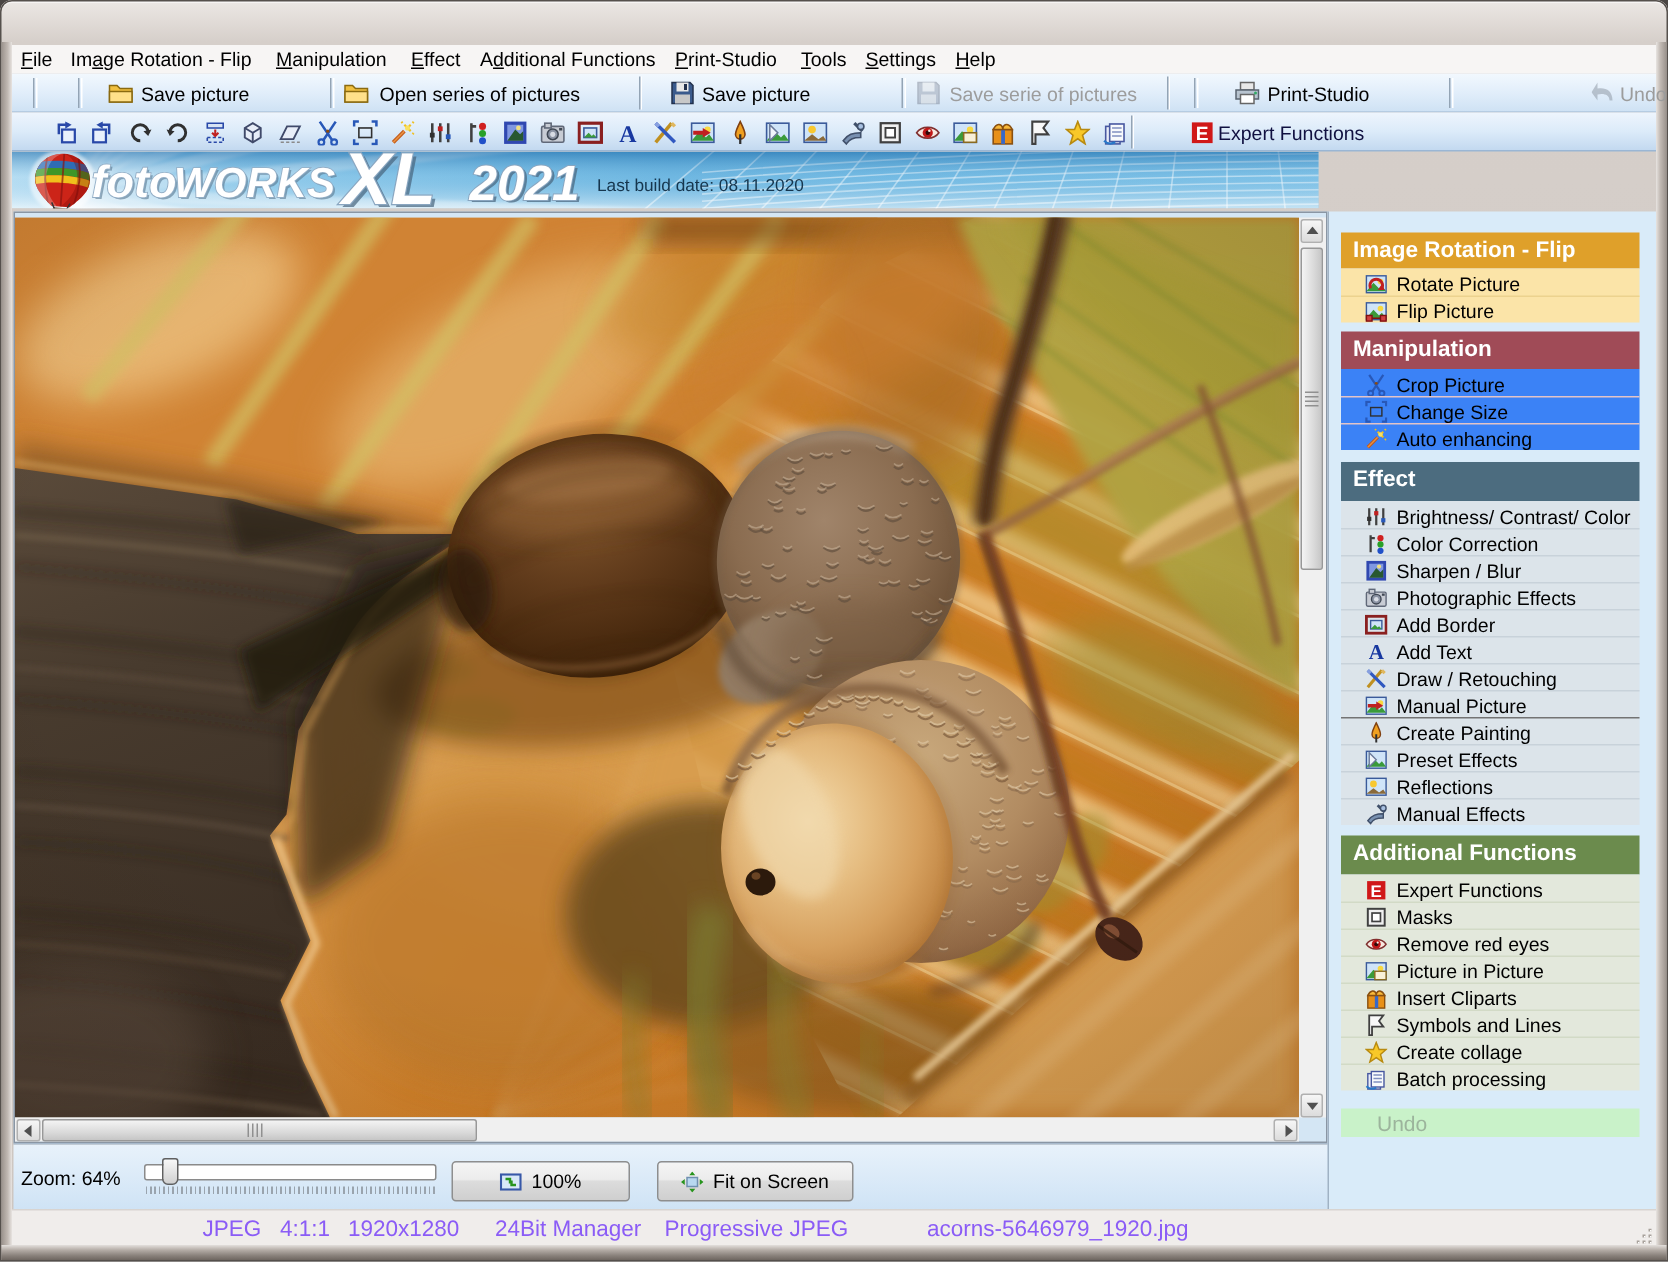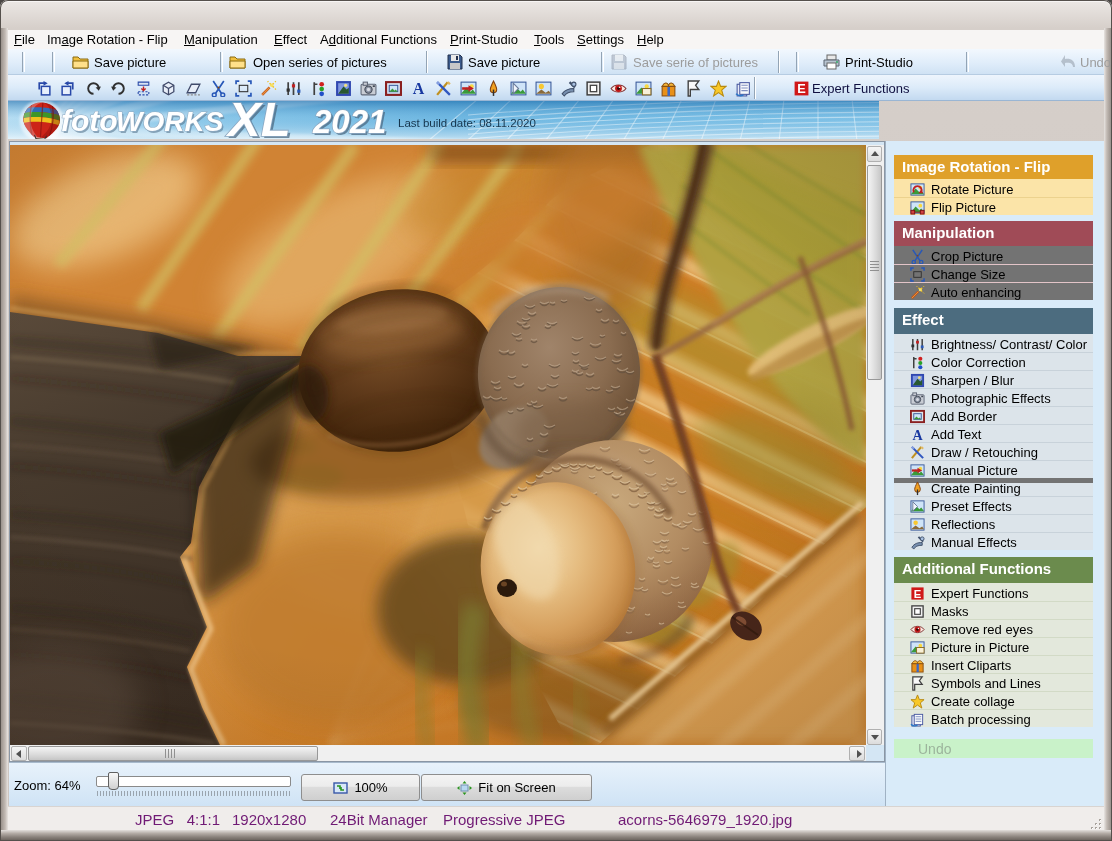--- a/index.html
+++ b/index.html
@@ -41,21 +41,21 @@
 .sthumb{background:linear-gradient(90deg,#f4f4f4,#dadada 60%,#c6c6c6);border:1px solid #989898;border-radius:2px}
 .sthumbh{background:linear-gradient(#f4f4f4,#dadada 60%,#c6c6c6);border:1px solid #989898;border-radius:2px}
 
 #zoombar{left:9px;top:762px;width:877px;height:44px;background:linear-gradient(#e8f2fb,#cfe3f5);border-top:1px solid #a8bacc}
 #zoombar .lbl{left:5px;top:15px;font-size:13px}
 #ztrack{left:87px;top:13px;width:195px;height:11px;background:#fff;border:1px solid #8a8a8a;border-radius:2px}
 #zthumb{left:99px;top:9px;width:11px;height:18px;background:linear-gradient(#f8f8f8,#d0d0d0);border:1px solid #606060;border-radius:2px 2px 4px 4px}
 #zticks{left:88px;top:28px;width:194px;height:5px;background:repeating-linear-gradient(90deg,#9aa4ae 0 1px,transparent 1px 3px)}
 .wbtn{top:11px;height:27px;background:linear-gradient(#f4f4f4,#ececec 45%,#dcdcdc 50%,#cfcfcf);border:1px solid #8e8e8e;border-radius:3px;font-size:13px;color:#000;text-align:center;line-height:25px}
 
-#status{left:8px;top:806px;width:1096px;height:24px;background:#f0edeb;border-top:1px solid #d8d4d1;font-size:15px;color:#701a75}
+#status{left:8px;top:806px;width:1096px;height:24px;background:#f0edeb;border-top:1px solid #d8d4d1;font-size:15px;color:#8b5cf6}
 #status span{position:absolute;top:4px}
 
 #sidebar{left:885px;top:141px;width:219px;height:665px;background:#d9ebf9;border-left:1px solid #a0b2c4}
 .panel{position:absolute;left:8px;width:199px}
 .phead{height:24px;color:#fff;font-size:15px;font-weight:bold;padding:3px 0 0 8px}
 .prow{height:18px;font-size:13px;color:#000;display:flex;align-items:flex-end;padding-left:16px;gap:6px}
 .prow svg{flex:0 0 auto}
 .i16{width:15px;height:15px}
 #tb2 .i16{width:17px;height:17px}
 #undo{left:8px;top:598px;width:199px;height:19px;background:#c9f2c9;color:#9cb49c;font-size:14px;padding:2px 0 0 24px}
@@ -956,21 +956,21 @@
  <div id="zoombar" class="abs">
   <div class="abs lbl">Zoom: 64%</div>
   <div id="ztrack" class="abs"></div>
       <div id="zthumb" class="abs"></div>
       <div id="zticks" class="abs"></div>
   <div class="abs wbtn" style="left:292px;width:119px"><svg style="vertical-align:-3px;margin-right:6px" width="15" height="14" viewBox="0 0 15 14">
           <rect x="1" y="2" width="13" height="10" fill="#d8e8f8" stroke="#3858a8" stroke-width="1.4"></rect>
           <path d="M4,5 L7,5 L7,8" fill="none" stroke="#28941e" stroke-width="1.6"></path>
           <path d="M11,9 L8,9 L8,6" fill="none" stroke="#28941e" stroke-width="1.6"></path>
         </svg>100%</div>
-  <div class="abs wbtn" style="left:412px;width:171px"><svg style="vertical-align:-3px;margin-right:6px" width="15" height="14" viewBox="0 0 15 14">
+  <div class="abs wbtn" style="left:429px;width:131px"><svg style="vertical-align:-3px;margin-right:6px" width="15" height="14" viewBox="0 0 15 14">
           <rect x="4" y="4" width="7" height="6" fill="#b8d8f0" stroke="#7090b0"></rect>
           <path d="M7.5,0 L5.5,2.5 L9.5,2.5 Z M7.5,14 L5.5,11.5 L9.5,11.5 Z M0,7 L2.5,5 L2.5,9 Z M15,7 L12.5,5 L12.5,9 Z" fill="#28941e"></path>
         </svg>Fit on Screen</div>
  </div>
  <div id="status" class="abs">
       <span style="left:127px">JPEG&nbsp;&nbsp; 4:1:1</span>
       <span style="left:224px">1920x1280</span>
       <span style="left:322px">24Bit Manager</span>
       <span style="left:435px">Progressive JPEG</span>
       <span style="left:610px">acorns-5646979_1920.jpg</span>
@@ -1015,21 +1015,21 @@
               <rect x="1" y="11" width="4" height="4" fill="#d04040" stroke="#801010"></rect>
               <rect x="11" y="11" width="4" height="4" fill="#d04040" stroke="#801010"></rect>
               <path d="M5,13 L11,13" stroke="#801010"></path>
             </svg>
             <span>Flip Picture</span>
           </div>
         </div>
   </div>
   <div class="panel" style="top:80px">
    <div class="phead" style="background:#a04b57;height:25px">Manipulation</div>
-   <div style="background:#737373">
+   <div style="background:#3b82f6">
           <div class="prow">
             <svg class="i16" width="15" height="15" viewBox="0 0 16 16">
               <path d="M3,1 L11,13 M13,1 L5,13" stroke="#2858b8" stroke-width="1.6"></path>
               <circle cx="4" cy="14" r="1.8" fill="none" stroke="#2858b8" stroke-width="1.4"></circle>
               <circle cx="12" cy="14" r="1.8" fill="none" stroke="#2858b8" stroke-width="1.4"></circle>
               <circle cx="8" cy="7" r="1" fill="#8a4a10"></circle>
             </svg>
             <span>Crop Picture</span>
           </div>
 <div class="prow" style="border-top:1px solid #e3c4c8">
@@ -1117,21 +1117,21 @@
 <div class="prow" style="border-top:1px solid #c8d2da">
             <svg class="i16" width="15" height="15" viewBox="0 0 16 16">
               <rect x="1" y="2" width="14" height="12" fill="#cfe4f8" stroke="#3a5a9a"></rect>
               <circle cx="11" cy="6" r="2" fill="#f8d840"></circle>
               <path d="M1,13 L6,7 L10,11 L12,9 L15,13 Z" fill="#3a9a3a"></path>
               <path d="M2,8 h7" stroke="#c02020" stroke-width="2.4"></path>
               <path d="M8,5 L13,8 L8,11 Z" fill="#c02020"></path>
             </svg>
             <span>Manual Picture</span>
           </div>
-<div class="prow" style="border-top:5px solid #737373">
+<div class="prow" style="border-top:1px solid #737373">
             <svg class="i16" width="15" height="15" viewBox="0 0 16 16">
               <path d="M8,1 C10,5 11,7 11,9 A3,3 0 1 1 5,9 C5,7 6,5 8,1 Z" fill="#f0a020" stroke="#804010"></path>
               <path d="M8,9 V15" stroke="#303030" stroke-width="1.4"></path>
             </svg>
             <span>Create Painting</span>
           </div>
 <div class="prow" style="border-top:1px solid #c8d2da">
             <svg class="i16" width="15" height="15" viewBox="0 0 16 16">
               <rect x="1" y="2" width="14" height="12" fill="#cfe4f8" stroke="#3a5a9a"></rect>
               <path d="M1,13 L6,7 L10,11 L12,9 L15,13 Z" fill="#3a9a3a"></path>

